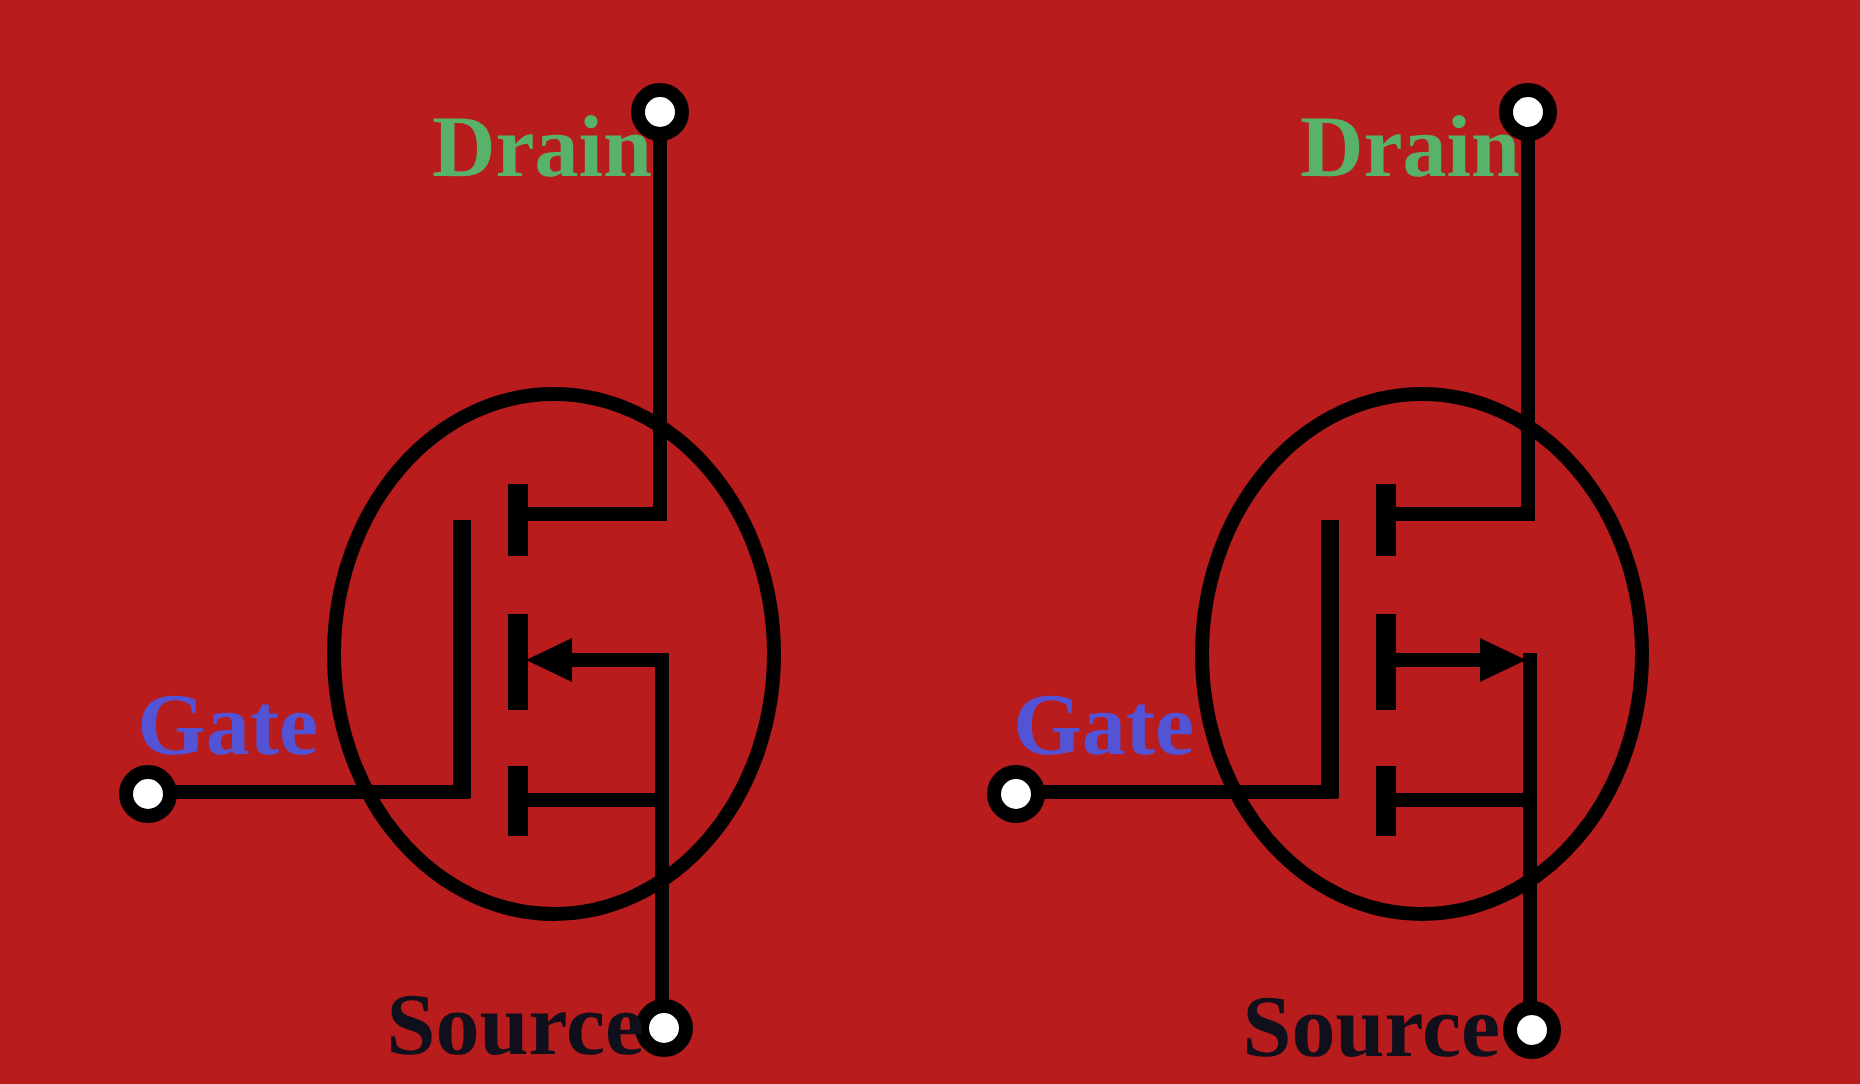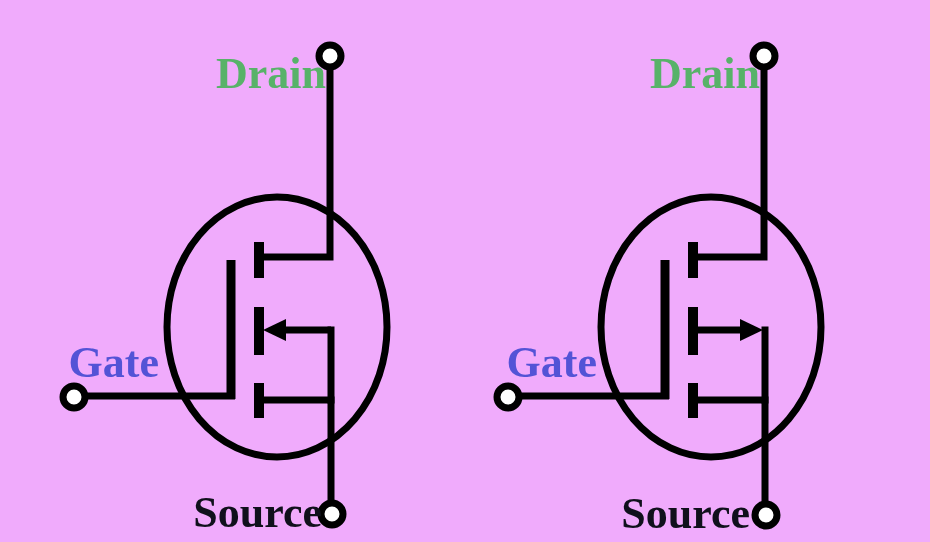--- a/index.html
+++ b/index.html
@@ -4,21 +4,21 @@
 <style>
   html, body {
     margin: 0;
     padding: 0;
     background: #ffffff;
   }
   .canvas {
     position: relative;
     width: 930px;
     height: 542px;
-    background: #f0abfc;
+    background: #b91c1c;
     overflow: hidden;
   }
   svg { display: block; }
   .wire {
     stroke: #000000;
     stroke-width: 7;
     fill: none;
   }
   .bar {
     stroke: #000000;

